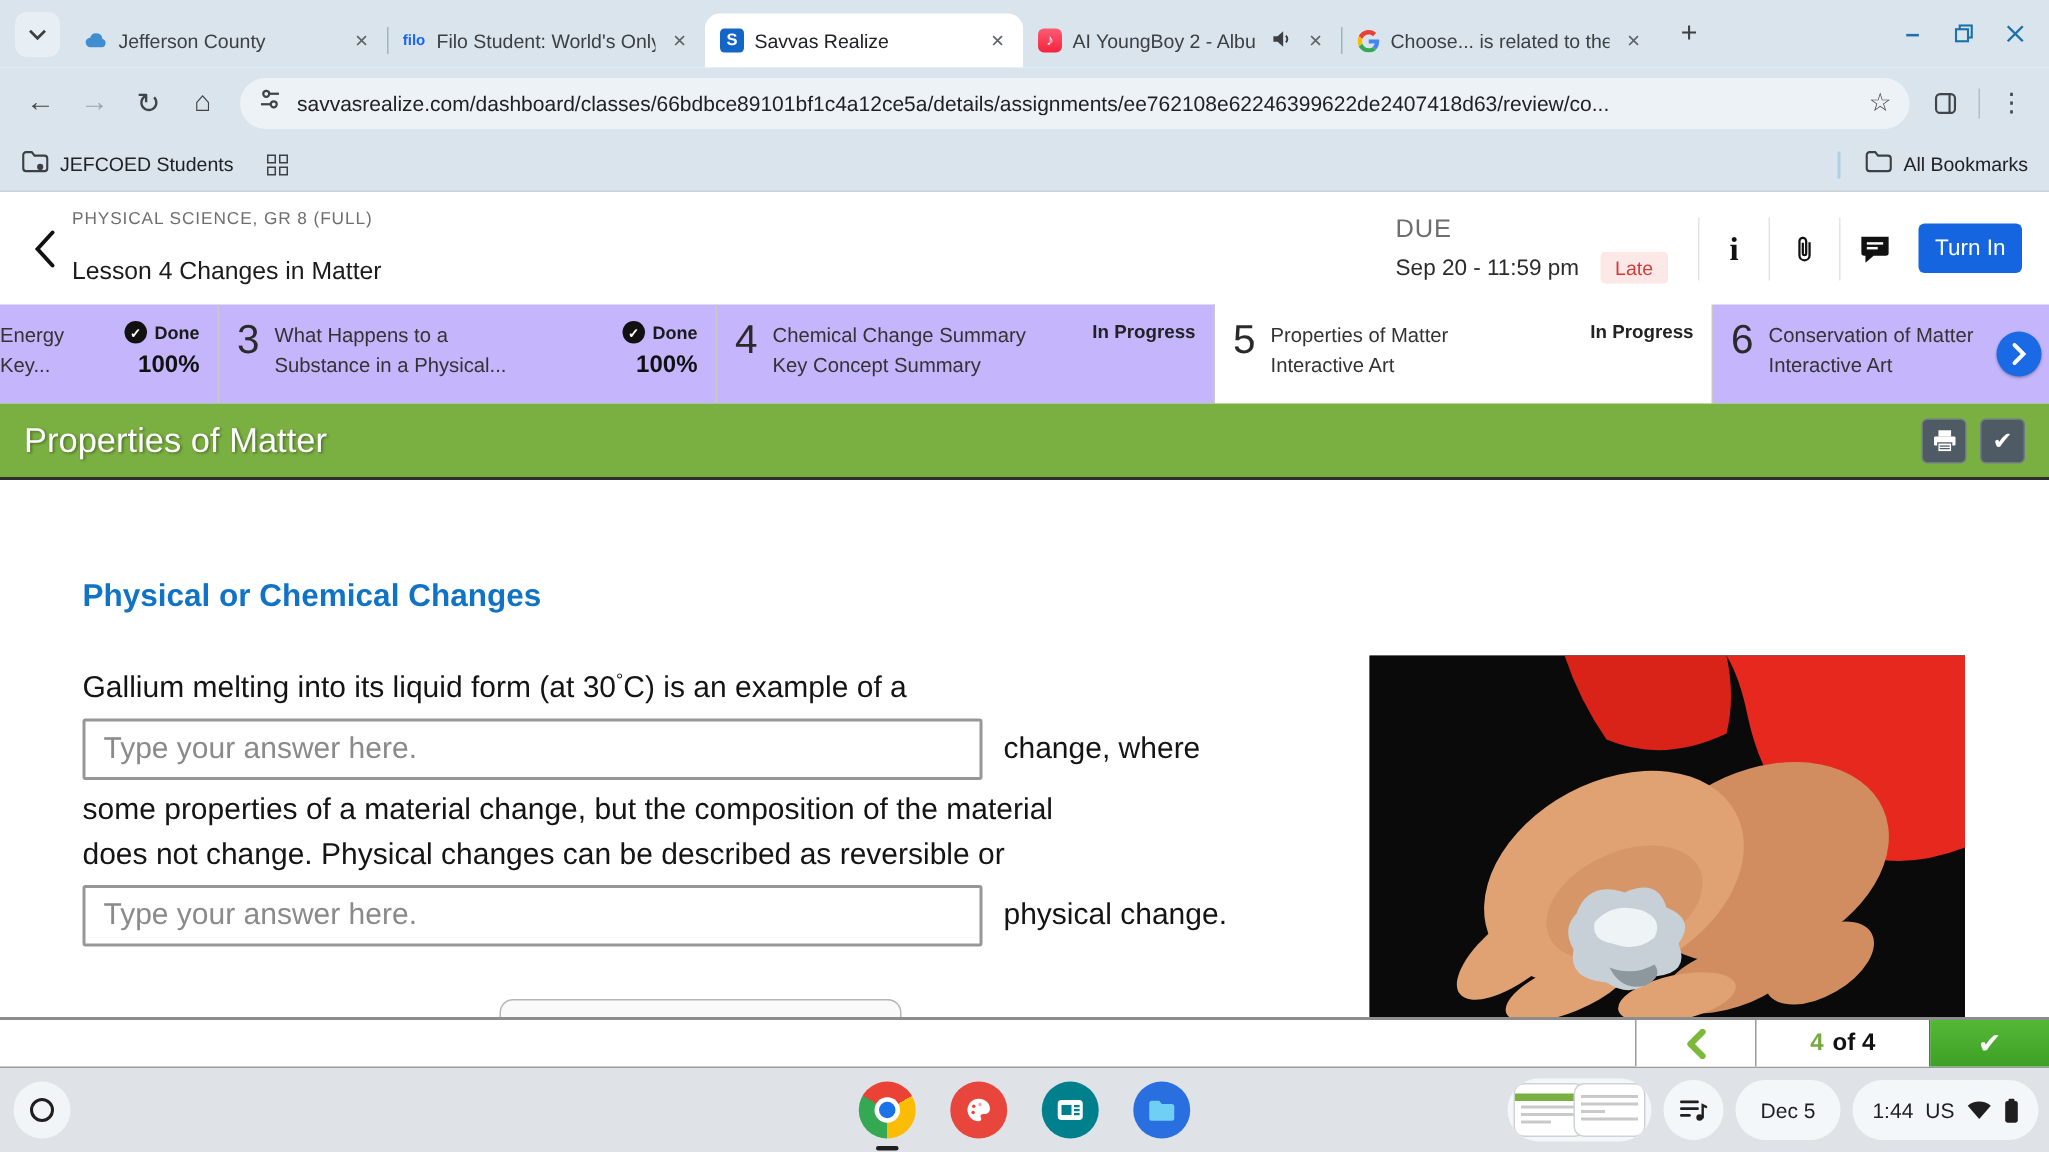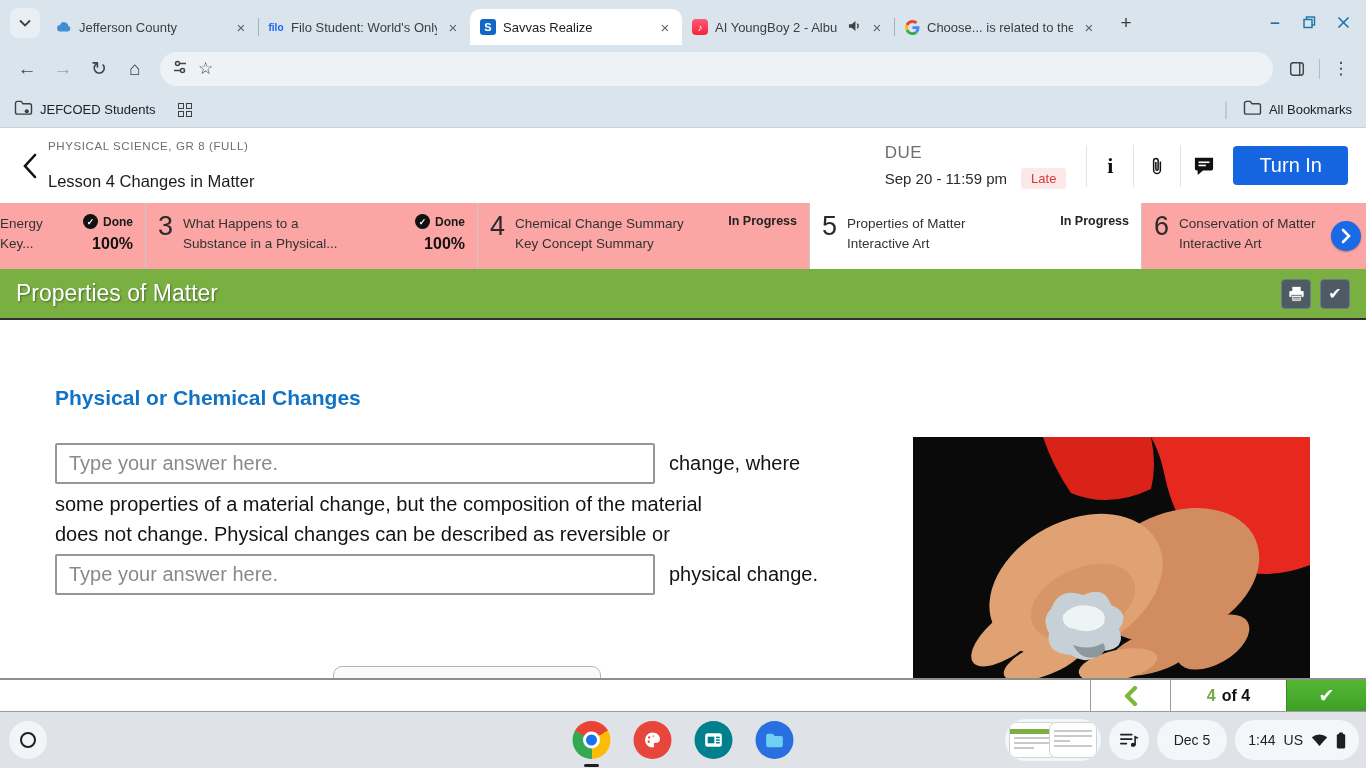--- a/index.html
+++ b/index.html
@@ -51,25 +51,25 @@
   .lesson { font-size:16.5px; color:#1b1b1b; margin-top:20px; }
   .hdr-spacer { flex:1; }
   .due { text-align:left; margin-right:14px; }
   .due-label { font-size:17px; color:#6e6e6e; letter-spacing:.5px; }
   .due-row { display:flex; align-items:center; margin-top:5px; }
   .due-value { font-size:15px; color:#2b2b2b; }
   .late-pill { margin-left:14px; background:#fde8e8; color:#d23b3b; font-size:13px; padding:3px 10px; border-radius:3px; }
   .hdr-sep { width:1px; height:42px; background:#e3e3e3; margin:0 6px; }
   .hdr-icon { width:34px; height:34px; display:flex; align-items:center; justify-content:center; }
   .info-glyph { font-family:"Liberation Serif", serif; font-weight:bold; font-size:22px; color:#111; }
-  .turn-in-btn { margin-left:12px; background:#1565e0; color:#fff; font-size:20px; padding:8px 26px; border-radius:4px; border:none; }
+  .turn-in-btn { margin-left:12px; background:#1565e0; color:#fff; font-size:15px; padding:8px 11px; border-radius:4px; border:none; }
 
   
   .steps { position:absolute; top:203px; left:0; width:100%; height:66px; display:flex; background:#fff; }
-  .step { background:#fca5a5; border-right:1px solid #c9c9c9; display:flex; padding:9px 12px 0 12px; gap:10px; overflow:hidden; flex:0 0 auto; }
+  .step { background:#c4b5fd; border-right:1px solid #c9c9c9; display:flex; padding:9px 12px 0 12px; gap:10px; overflow:hidden; flex:0 0 auto; }
   .step.s0 { width:146px; padding-left:0; }
   .step.s1, .step.s2, .step.s3 { width:332px; }
   .step.s4 { flex:1 1 auto; border-right:none; }
   .step.selected { background:#fff; }
   .step-num { font-size:27px; color:#2a2a2a; font-weight:500; line-height:1.1; }
   .step-text { font-size:13.5px; color:#333; line-height:1.5; padding-top:2px; }
   .step-status { margin-left:auto; text-align:right; padding-top:2px; flex:0 0 auto; }
   .done-row { display:flex; align-items:center; justify-content:flex-end; gap:5px; font-size:12px; font-weight:bold; color:#1a1a1a; }
   .done-dot { width:15px; height:15px; background:#111; border-radius:50%; color:#fff; font-size:9px; display:flex; align-items:center; justify-content:center; }
   .score { font-size:16px; font-weight:bold; color:#111; margin-top:6px; }
@@ -225,20 +225,21 @@
 
     <div class="omnibox">
       <span>
         <svg width="16" height="16" viewBox="0 0 16 16" fill="none" stroke="#3f4549" stroke-width="1.5">
             <circle cx="5.5" cy="4.5" r="2"></circle>
             <line x1="7.5" y1="4.5" x2="14" y2="4.5"></line>
             <circle cx="10.5" cy="11.5" r="2"></circle>
             <line x1="2" y1="11.5" x2="8.5" y2="11.5"></line>
           </svg>
       </span>
+      <span class="url-text">savvasrealize.com/dashboard/classes/66bdbce89101bf1c4a12ce5a/details/assignments/ee762108e62246399622de2407418d63/review/co...</span>
       <span class="star-glyph">☆</span>
     </div>
 
     <div class="side-panel-btn">
       <svg width="18" height="18" viewBox="0 0 20 20" fill="none" stroke="#3f4549" stroke-width="1.6">
           <path d="M6 3 h8 a3 3 0 0 1 3 3 v8 a3 3 0 0 1 -3 3 h-8 a3 3 0 0 1 -3 -3 v-8 a3 3 0 0 1 3 -3 z"></path>
           <line x1="13" y1="3" x2="13" y2="17"></line>
         </svg>
     </div>
     <div class="toolbar-sep"></div>
@@ -396,20 +397,23 @@
       <div class="banner-btn">
           <span>✔</span>
         </div>
     </div>
   </div>
 
   <div class="content">
     <div class="q-heading">Physical or Chemical Changes</div>
 
     <div class="qa">
+      <div class="qline">
+        <span>Gallium melting into its liquid form (at 30</span><sup>°</sup><span>C) is an example of a</span>
+      </div>
       <div class="qrow">
         <input type="text" class="answer-input" placeholder="Type your answer here." style="">
         <span>change, where</span>
       </div>
       <div class="qline">some properties of a material change, but the composition of the material</div>
       <div class="qline">does not change. Physical changes can be described as reversible or</div>
       <div class="qrow">
         <input type="text" class="answer-input" placeholder="Type your answer here." style="">
         <span>physical change.</span>
       </div>

